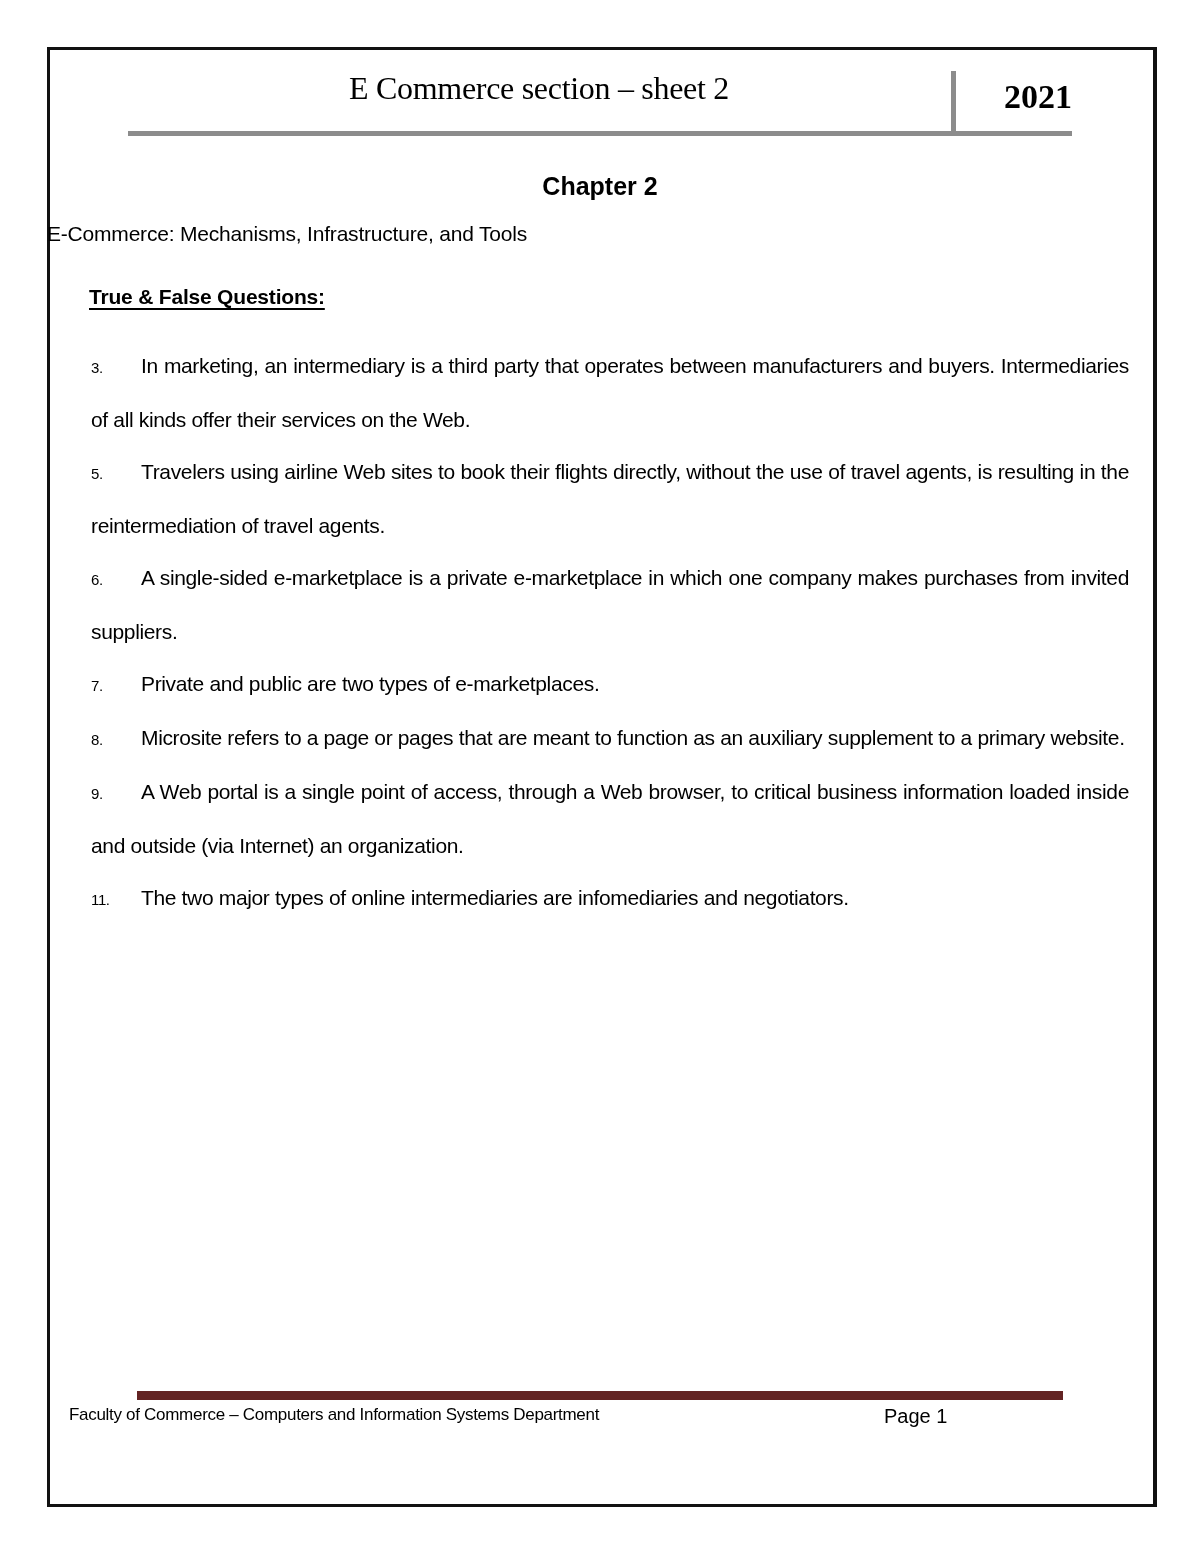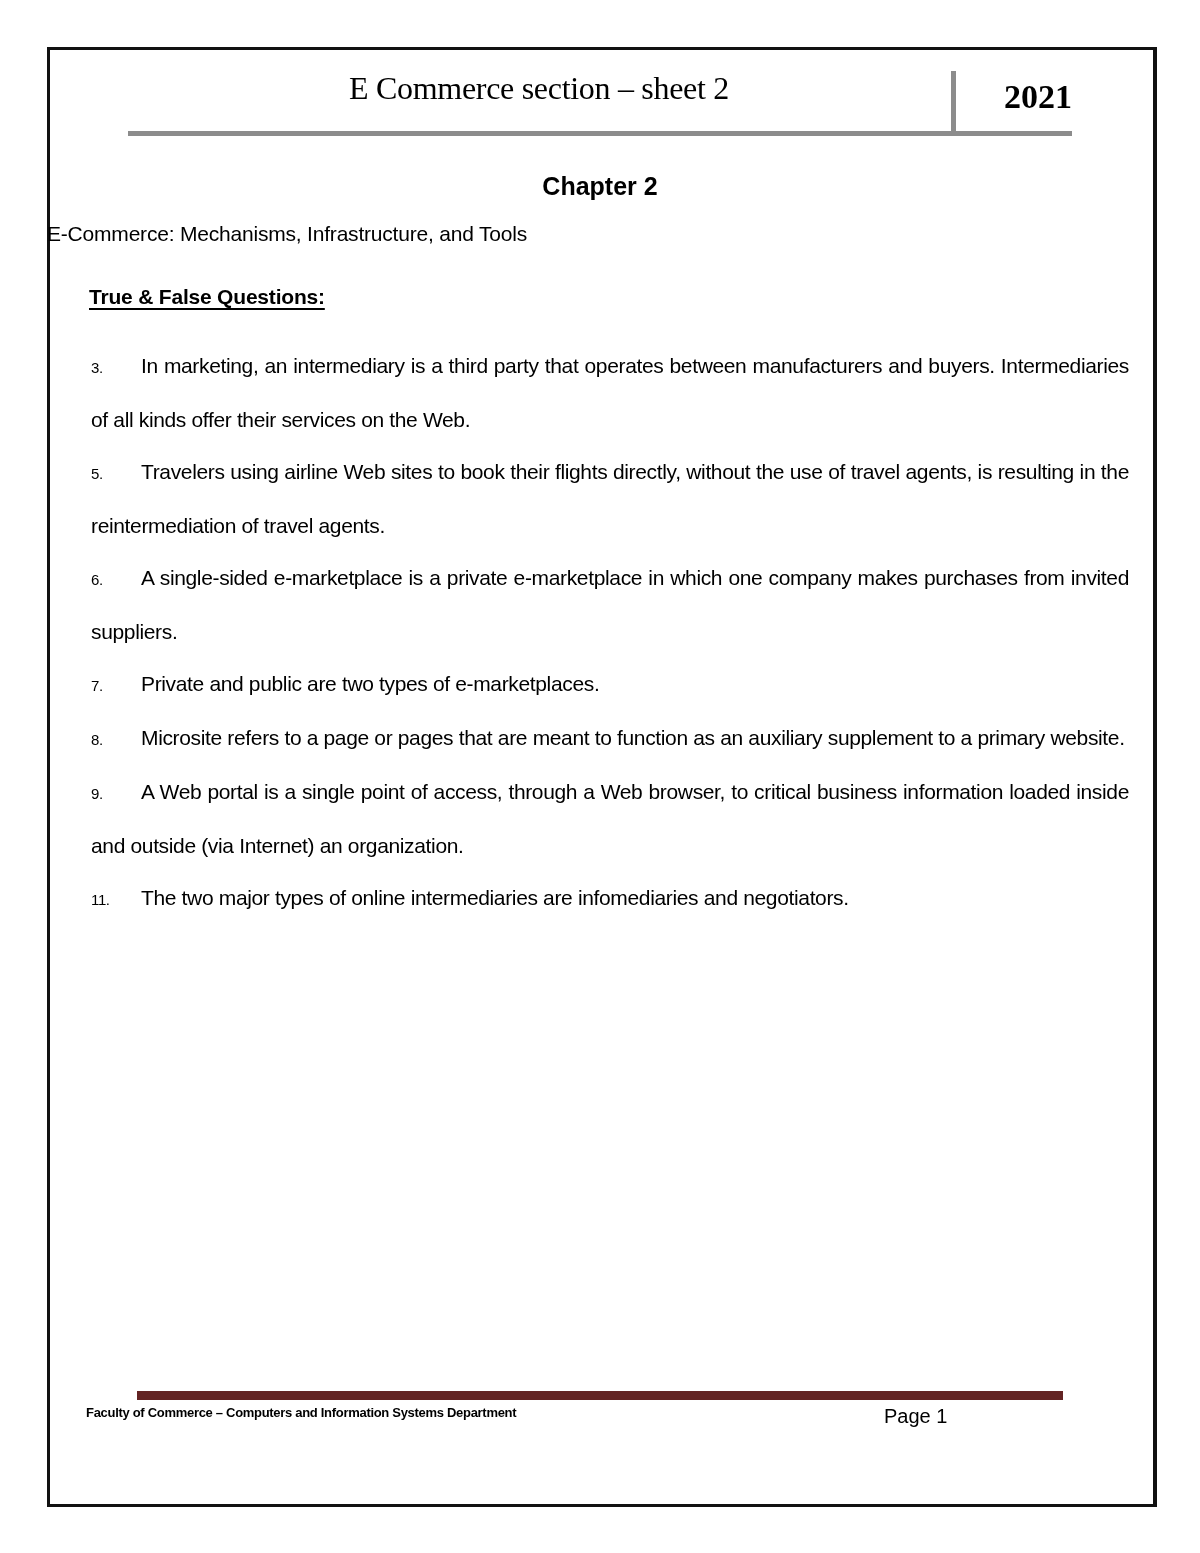--- a/index.html
+++ b/index.html
@@ -24,21 +24,21 @@
   .section-head { position: absolute; left: 69px; top: 285px; font-weight: bold; font-size: 21px;
                   text-decoration: underline; text-decoration-thickness: 2px; text-underline-offset: 4px;
                   letter-spacing: -0.2px; margin-left: 20px; }
 
   .q-list { position: absolute; left: 91px; top: 340px; width: 1038px; margin: 0; padding: 0; list-style: none; }
   .q-item { font-size: 21px; line-height: 52px; text-align: justify; letter-spacing: -0.35px;
             word-spacing: 0px; margin: 0; }
   .q-num { display: inline-block; width: 50px; font-size: 15px; text-indent: 0; }
 
   .footer-bar { position: absolute; left: 137px; top: 1391px; width: 926px; height: 9px; background: #632423; }
-  .footer-text { position: absolute; left: 69px; top: 1405px; font-weight: bold; font-size: 13px; letter-spacing: -0.3px; margin-left: 17px; }
+  .footer-text { position: absolute; left: 69px; top: 1405px; font-weight: normal; font-size: 17px; letter-spacing: -0.3px; }
   .footer-page { position: absolute; left: 884px; top: 1405px; font-weight: normal; font-size: 20px; }
 </style>
 </head>
 <body>
 
 <div class="page-border"></div>
 
 <div class="hdr-title">E Commerce section – sheet 2</div>
 <div class="hdr-vline"></div>
 <div class="hdr-year">2021</div>

